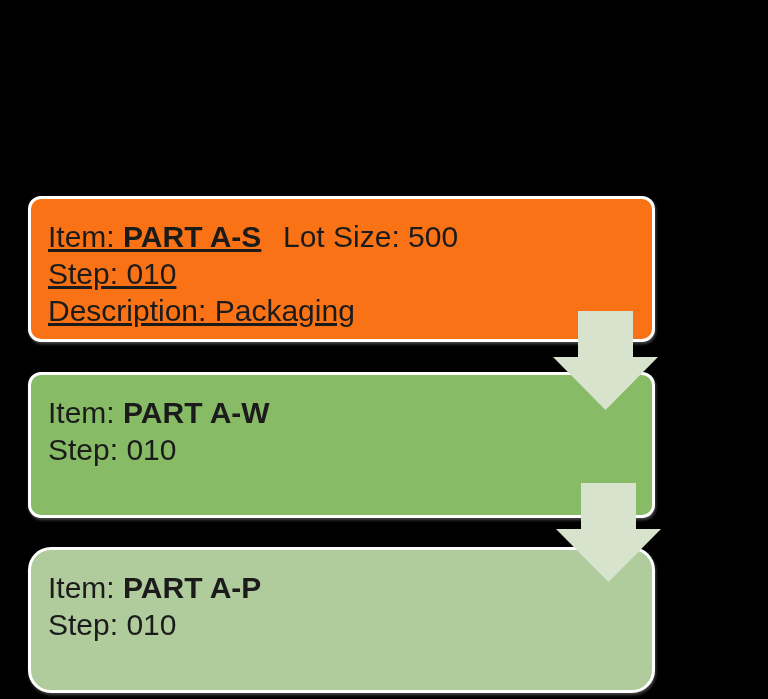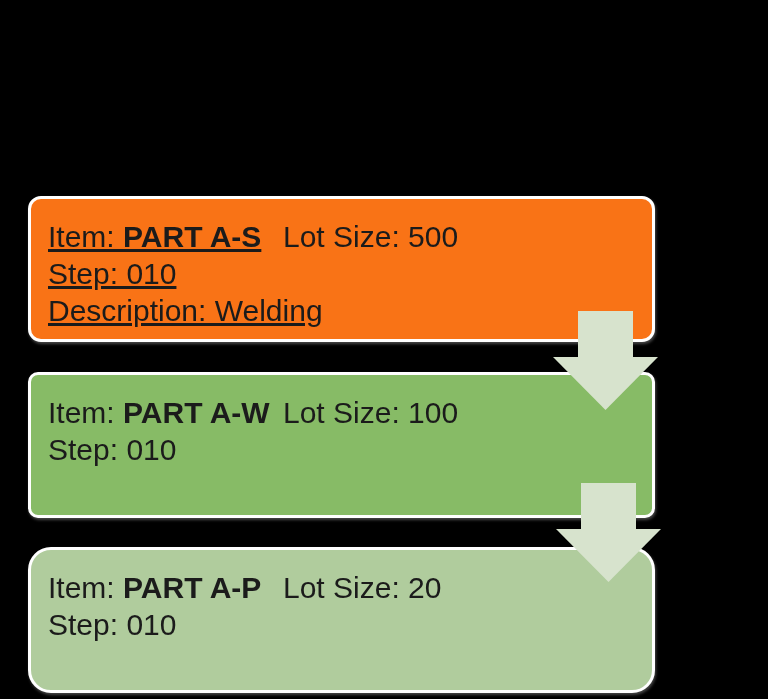--- a/index.html
+++ b/index.html
@@ -55,42 +55,40 @@
 <body>
 
 <div class="canvas">
 
   <div class="process-box box-1" style="background-color: #f97316; text-decoration: underline;">
     <div class="line1">
       <span>Item: </span><span class="item-code">PART A-S</span>
       <span class="lot-size">Lot Size: 500</span>
     </div>
     <div>Step: 010</div>
-    <div>Description: Welding</div>
+    <div>Description: Packaging</div>
   </div>
 
   <svg class="arrow arrow-1" viewBox="0 0 105 99">
     <rect x="25" y="0" width="55" height="47" fill="#d7e3cd"></rect>
     <polygon points="0,46 105,46 52.5,99" fill="#d7e3cd"></polygon>
   </svg>
 
-  <div class="process-box box-2" style="background-color: rgb(135, 187, 102); border-radius: 10px;">
+  <div class="process-box box-2" style="background-color: rgb(135, 187, 102);">
     <div class="line1">
       <span>Item: </span><span class="item-code">PART A-W</span>
-      <span class="lot-size">Lot Size: 100</span>
     </div>
     <div>Step: 010</div>
   </div>
 
   <svg class="arrow arrow-2" viewBox="0 0 105 99">
     <rect x="25" y="0" width="55" height="47" fill="#d7e3cd"></rect>
     <polygon points="0,46 105,46 52.5,99" fill="#d7e3cd"></polygon>
   </svg>
 
   <div class="process-box box-3" style="background-color: rgb(176, 204, 157); border-radius: 23px;">
     <div class="line1">
       <span>Item: </span><span class="item-code">PART A-P</span>
-      <span class="lot-size">Lot Size: 20</span>
     </div>
     <div>Step: 010</div>
   </div>
 
 </div>
 
 </body></html>

